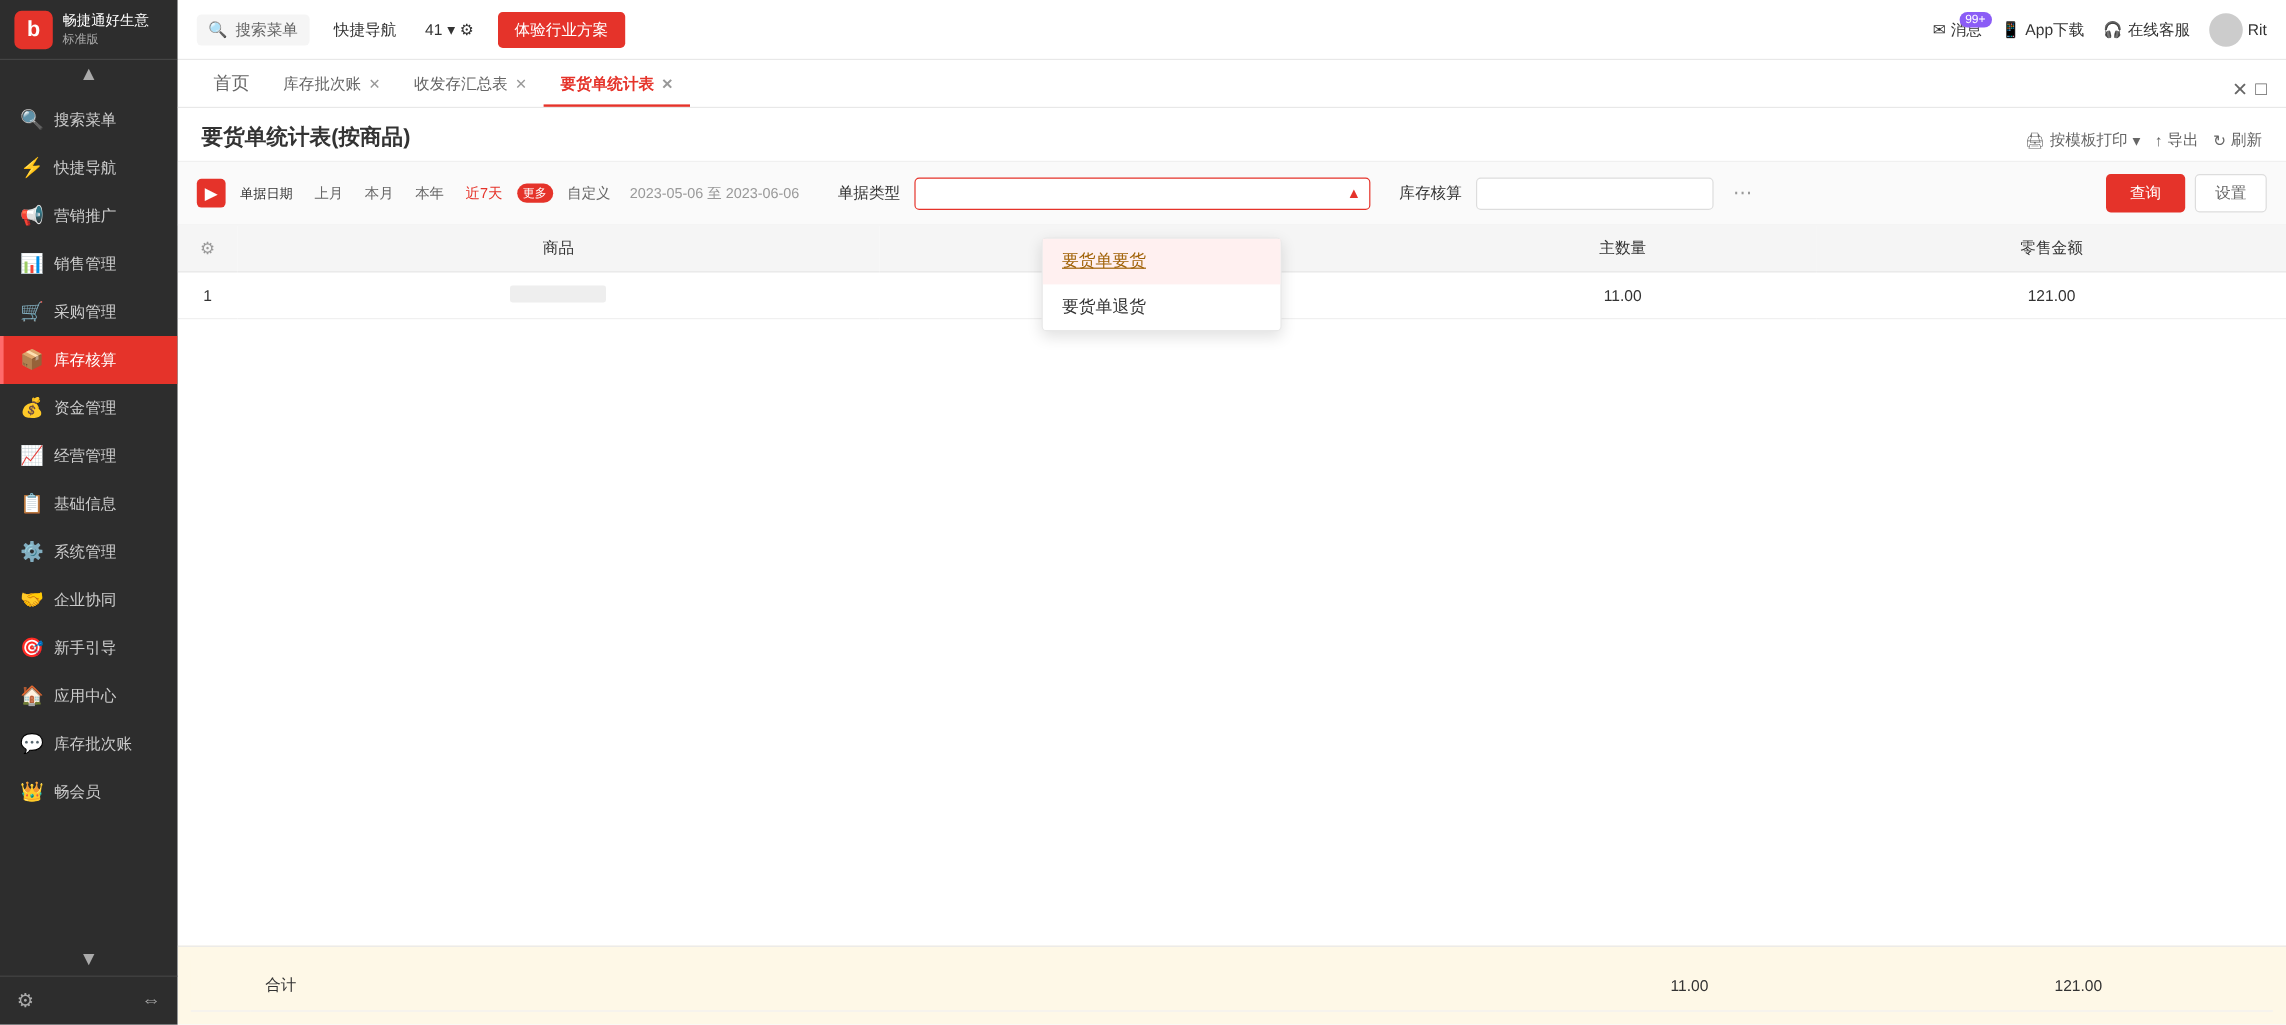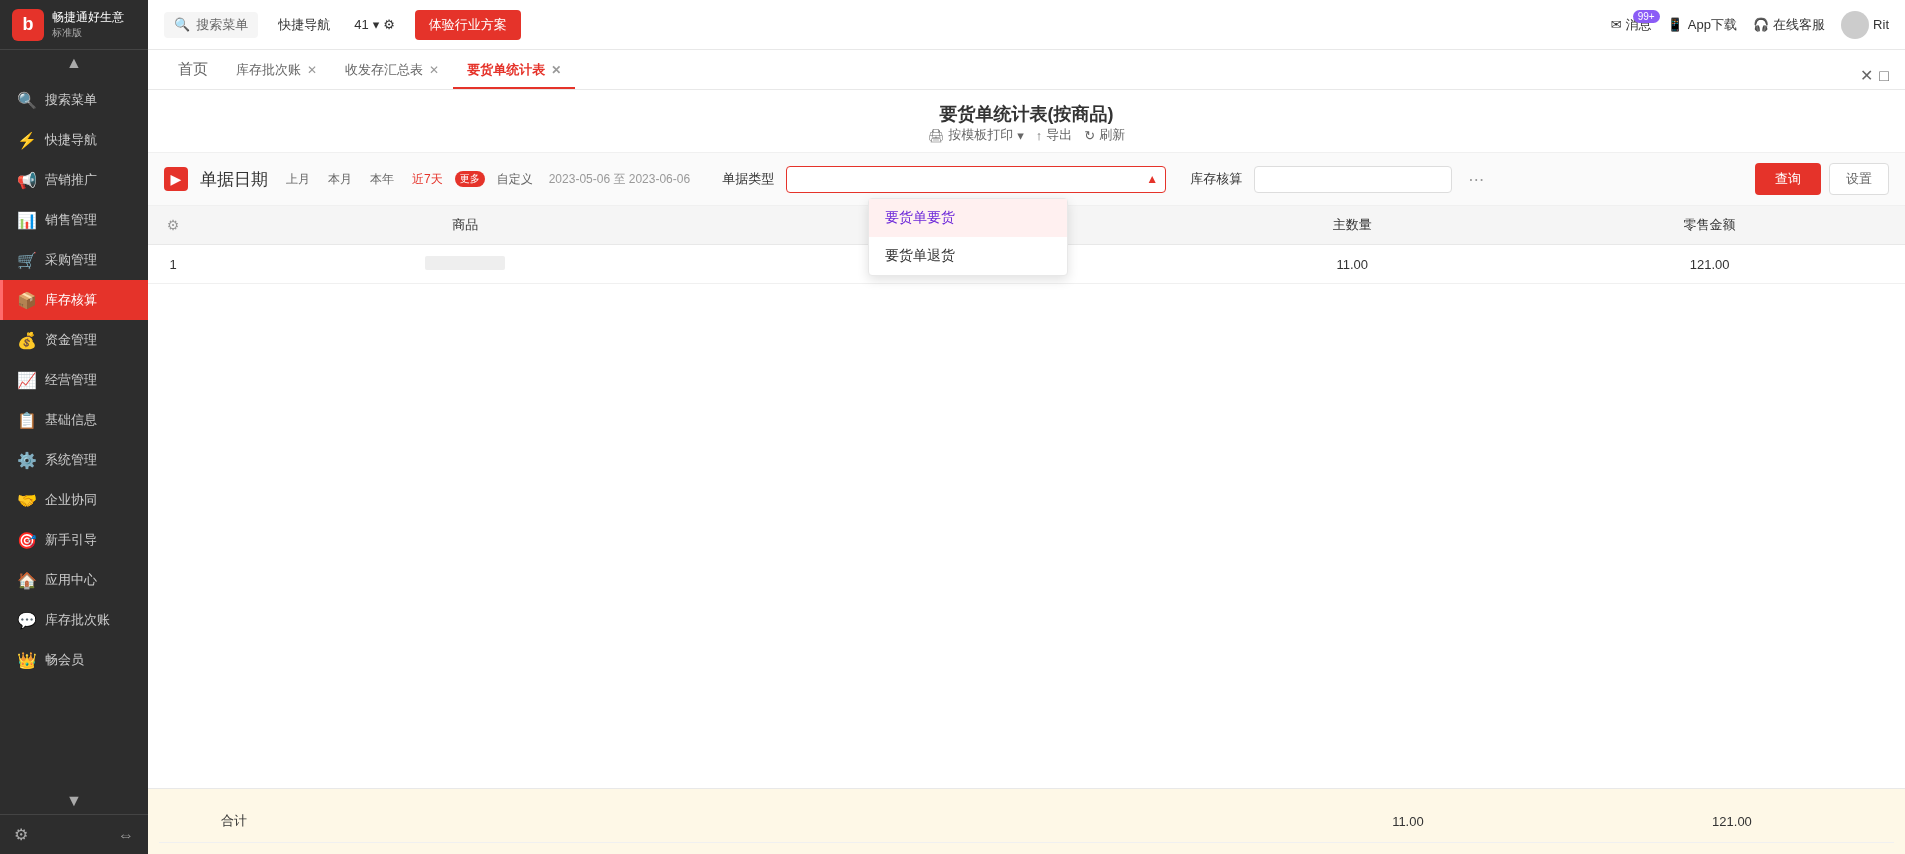--- a/index.html
+++ b/index.html
@@ -132,25 +132,24 @@
       background: #fff;
       overflow: hidden;
       display: flex;
       flex-direction: column;
       position: relative;
     }
 
     
     .page-header {
       display: flex;
-      align-items: center;
+      align-items: flex-end;
       justify-content: space-between;
       padding: 12px 20px 8px;
       border-bottom: 1px solid #f0f0f0;
-      flex-direction: column;
     }
     .page-title { font-size: 18px; font-weight: 600; color: #333; }
 
     .page-header-actions { display: flex; align-items: center; gap: 12px; }
     .header-action-btn {
       display: flex; align-items: center; gap: 4px;
       font-size: 13px; color: #666; cursor: pointer;
     }
 
     
@@ -165,21 +164,21 @@
     .filter-expand-btn {
       width: 24px; height: 24px;
       background: #e5332a;
       color: white;
       border: none;
       border-radius: 4px;
       cursor: pointer;
       display: flex; align-items: center; justify-content: center;
       font-size: 14px;
     }
-    .filter-label { font-size: 17px; color: #333; }
+    .filter-label { font-size: 11px; color: #333; }
     .filter-date-group { display: flex; align-items: center; gap: 6px; }
     .filter-date-btn {
       font-size: 12px; color: #666; cursor: pointer; padding: 3px 6px;
       border-radius: 3px;
     }
     .filter-date-btn.active { color: #e5332a; }
     .filter-date-badge {
       background: #e5332a; color: white; border-radius: 10px;
       font-size: 10px; padding: 1px 5px;
     }
@@ -236,21 +235,21 @@
       box-shadow: 0 4px 12px rgba(0,0,0,0.12);
       z-index: 100;
       min-width: 200px;
     }
     .dropdown-item {
       padding: 10px 16px;
       font-size: 14px;
       color: #333;
       cursor: pointer;
     }
-    .dropdown-item.selected { background: #fff0f0; color: #6d28d9; }
+    .dropdown-item.selected { background: #fff0f0; color: #a16207; text-decoration: underline; }
 
     
     .table-container {
       flex: 1;
       overflow: auto;
     }
     table {
       width: 100%;
       border-collapse: collapse;
       font-size: 13px;

